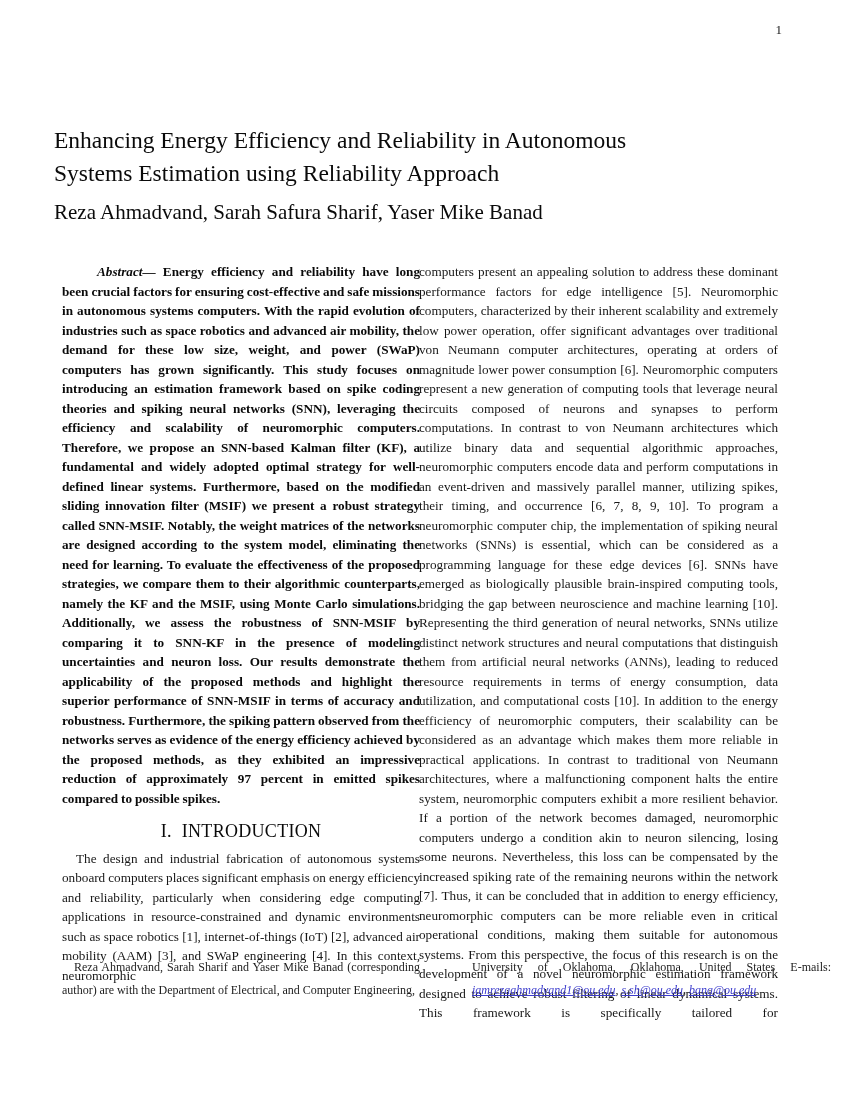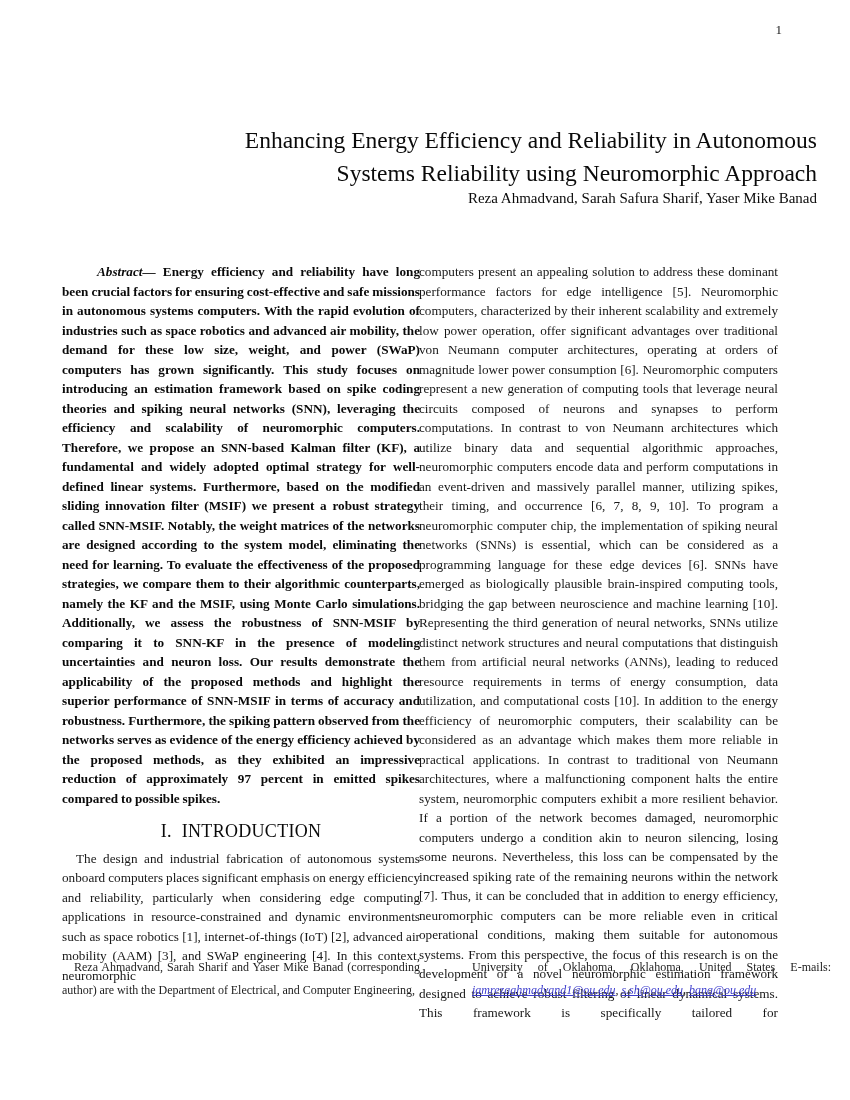--- a/index.html
+++ b/index.html
@@ -19,31 +19,32 @@
   .page-number {
     position: absolute;
     top: 22px;
     right: 68px;
     font-size: 13px;
     color: #222;
   }
   .title-block {
     position: absolute;
     top: 124px;
-    left: 67px;
+    left: 54px;
     width: 750px;
-    text-align: right;
+    text-align: left;
   }
   .title-line {
     font-size: 23.5px;
     line-height: 33px;
     color: #0a0a0a;
   }
   .authors {
-    font-size: 15px;
+    margin-top: 10px;
+    font-size: 21px;
     color: #0a0a0a;
   }
   .col {
     position: absolute;
     top: 262px;
     text-align: justify;
     font-size: 13.2px;
     line-height: 19.5px;
     word-spacing: -0.4px;
   }
@@ -93,21 +94,21 @@
 </style>
 </head>
 <body>
 
 <div class="page">
 
   <div class="page-number">1</div>
 
   <div class="title-block">
     <div class="title-line">Enhancing Energy Efficiency and Reliability in Autonomous</div>
-    <div class="title-line">Systems Reliability using Neuromorphic Approach</div>
+    <div class="title-line">Systems Estimation using Reliability Approach</div>
     <div class="authors">Reza Ahmadvand, Sarah Safura Sharif, Yaser Mike Banad</div>
   </div>
 
   <div class="col col-left">
     <p class="abstract-par"><span class="ab-label">Abstract—</span><span> Energy efficiency and reliability have long been crucial factors for ensuring cost-effective and safe missions in autonomous systems computers. With the rapid evolution of industries such as space robotics and advanced air mobility, the demand for these low size, weight, and power (SWaP) computers has grown significantly. This study focuses on introducing an estimation framework based on spike coding theories and spiking neural networks (SNN), leveraging the efficiency and scalability of neuromorphic computers. Therefore, we propose an SNN-based Kalman filter (KF), a fundamental and widely adopted optimal strategy for well-defined linear systems. Furthermore, based on the modified sliding innovation filter (MSIF) we present a robust strategy called SNN-MSIF. Notably, the weight matrices of the networks are designed according to the system model, eliminating the need for learning. To evaluate the effectiveness of the proposed strategies, we compare them to their algorithmic counterparts, namely the KF and the MSIF, using Monte Carlo simulations. Additionally, we assess the robustness of SNN-MSIF by comparing it to SNN-KF in the presence of modeling uncertainties and neuron loss. Our results demonstrate the applicability of the proposed methods and highlight the superior performance of SNN-MSIF in terms of accuracy and robustness. Furthermore, the spiking pattern observed from the networks serves as evidence of the energy efficiency achieved by the proposed methods, as they exhibited an impressive reduction of approximately 97 percent in emitted spikes compared to possible spikes.</span></p>
     <div class="section-heading"><span class="sec-num">I.</span><span>INTRODUCTION</span></div>
     <p class="body-par">The design and industrial fabrication of autonomous systems onboard computers places significant emphasis on energy efficiency and reliability, particularly when considering edge computing applications in resource-constrained and dynamic environments such as space robotics [1], internet-of-things (IoT) [2], advanced air mobility (AAM) [3], and SWaP engineering [4]. In this context, neuromorphic</p>
   </div>
 
   <div class="col col-right">

